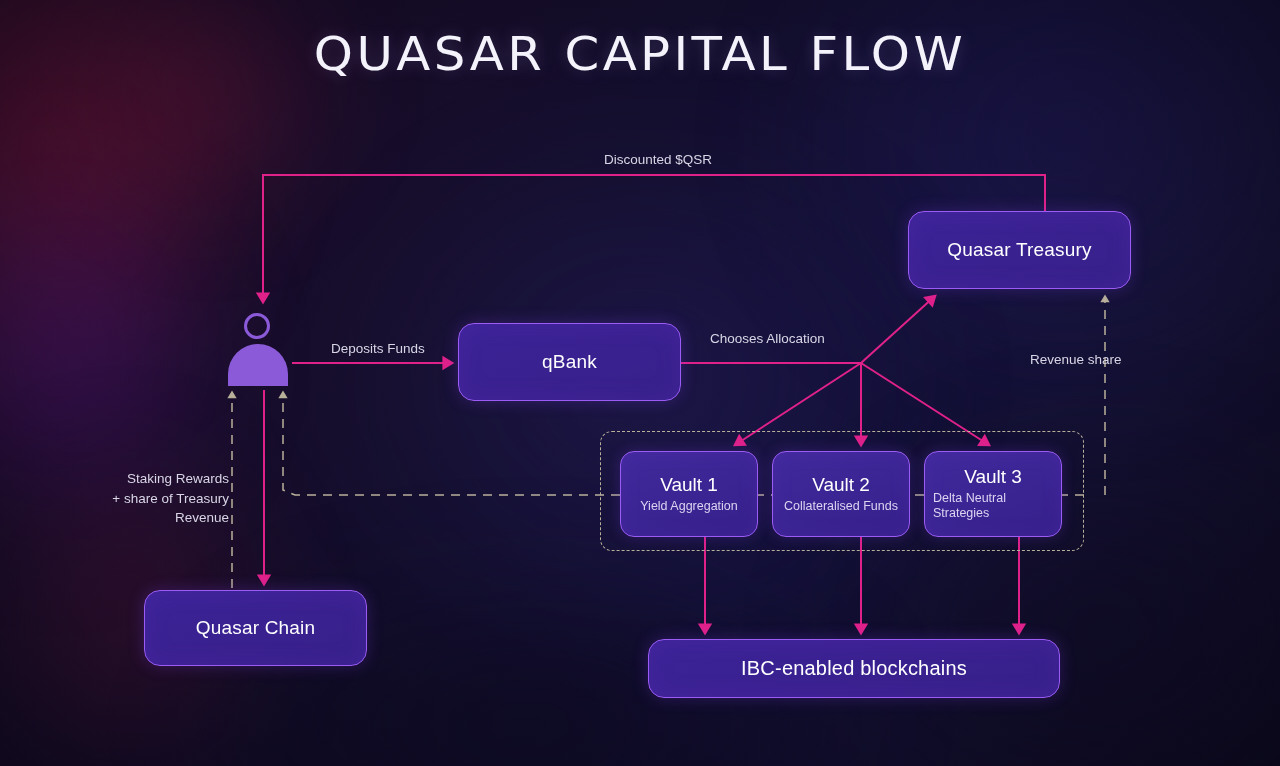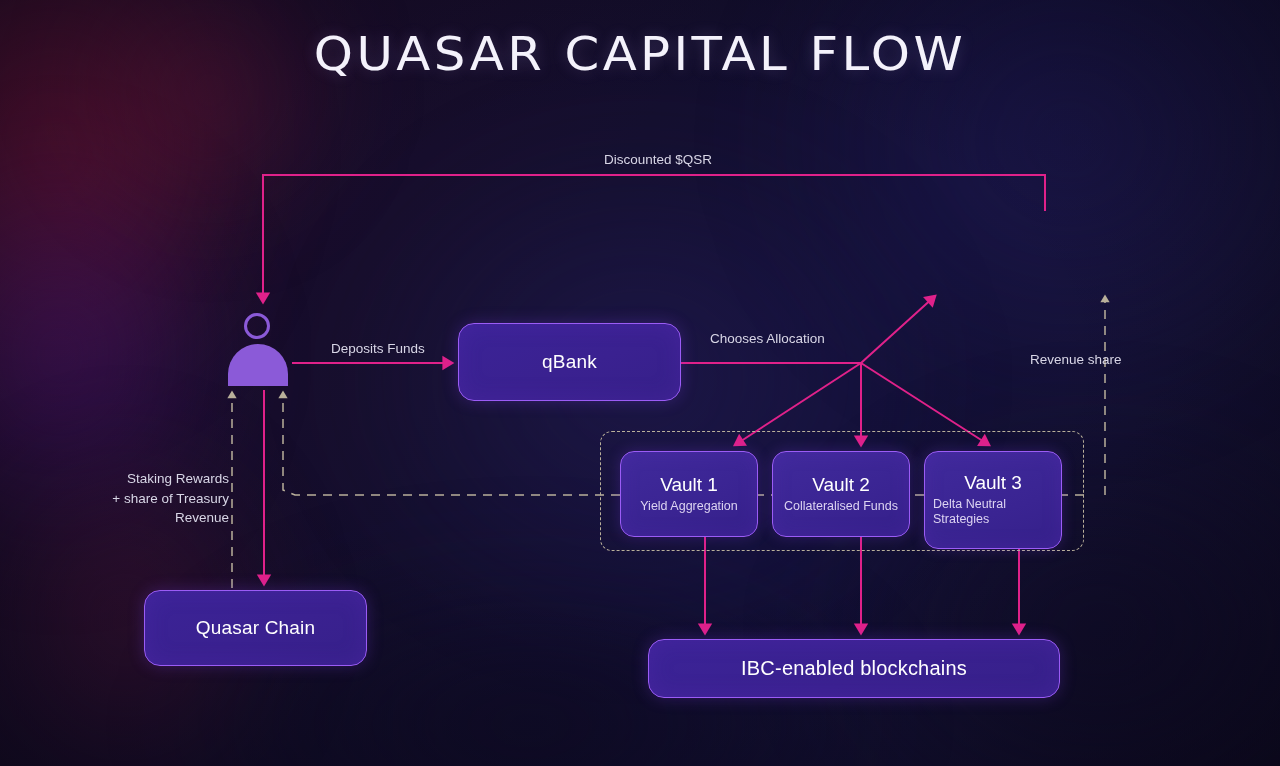--- a/index.html
+++ b/index.html
@@ -90,21 +90,21 @@
     background: linear-gradient(160deg, #402a9c 0%, #3a2492 60%, #35208a 100%);
     box-shadow: 0 0 14px rgba(124,60,230,.26), inset 0 0 18px rgba(92,44,180,.28);
     display: flex; flex-direction: column;
     align-items: center; justify-content: center;
     padding: 4px 8px;
   }
   .vault-title { color: #ffffff; font-size: 19px; line-height: 1.15; margin-bottom: 3px; }
   .vault-sub { color: #ddd4f2; font-size: 12.5px; line-height: 1.25; }
   #vault-1 { left: 620px; top: 451px; width: 138px; height: 86px; }
   #vault-2 { left: 772px; top: 451px; width: 138px; height: 86px; }
-  #vault-3 { left: 924px; top: 451px; width: 138px; height: 98px; }
+  #vault-3 { left: 924px; top: 451px; width: 138px; height: 86px; }
 
   #vault-group-box {
     position: absolute;
     left: 600px; top: 431px; width: 484px; height: 120px;
     box-sizing: border-box;
     border: 1.4px dashed #b9b09a;
     border-radius: 12px;
   }
 
   
@@ -199,20 +199,23 @@
 
       <path d="M232,588 L232,392"></path>
     </g>
   </svg>
 
   <div id="person">
     <div class="head"></div>
     <div class="body"></div>
   </div>
 
+  <div class="node" id="node-treasury">
+    <span class="node-title">Quasar Treasury</span>
+  </div>
 
   <div class="node" id="node-qbank">
     <span class="node-title">qBank</span>
   </div>
 
   <div class="node" id="node-chain">
     <span class="node-title">Quasar Chain</span>
   </div>
 
   <div class="node" id="node-ibc">

